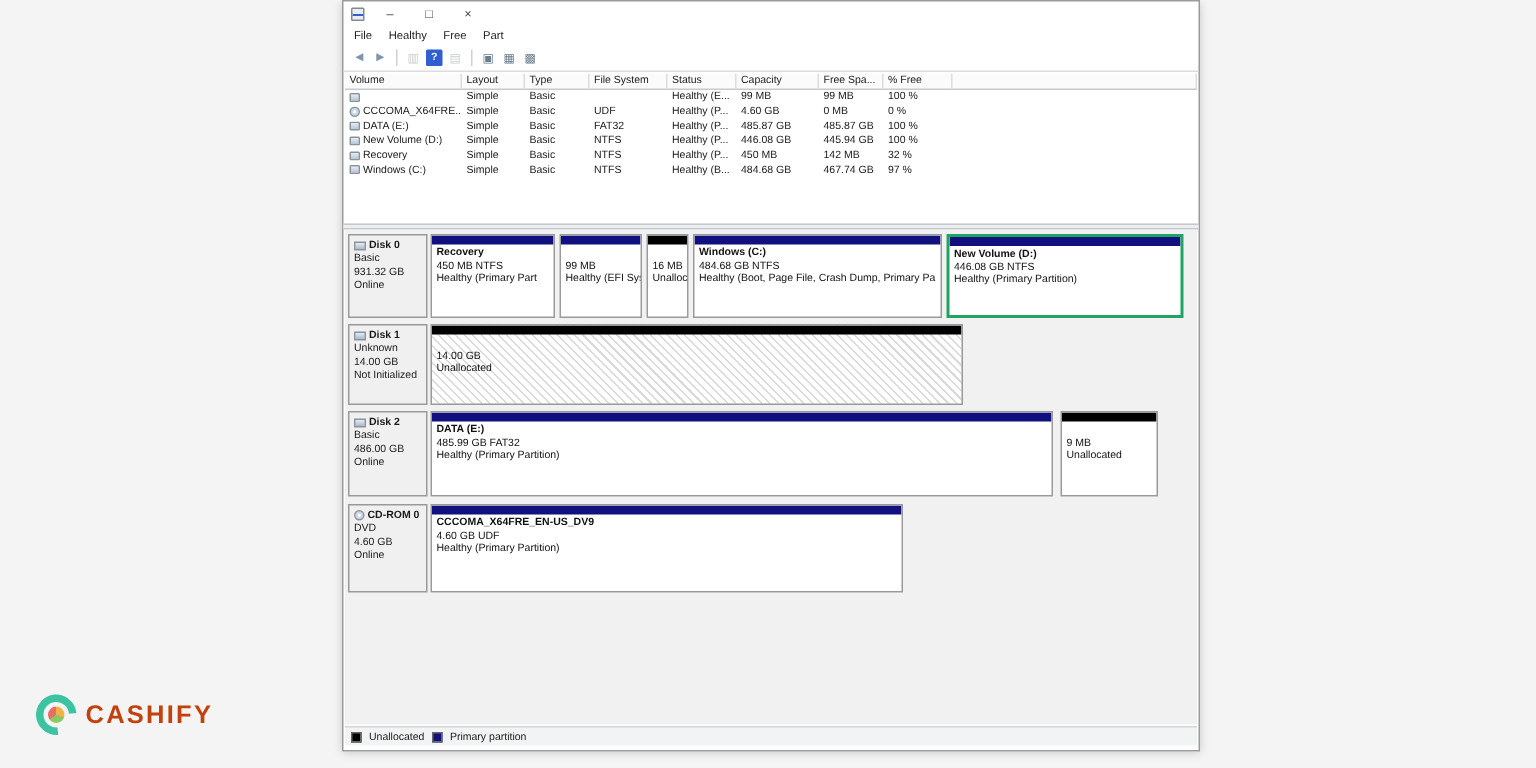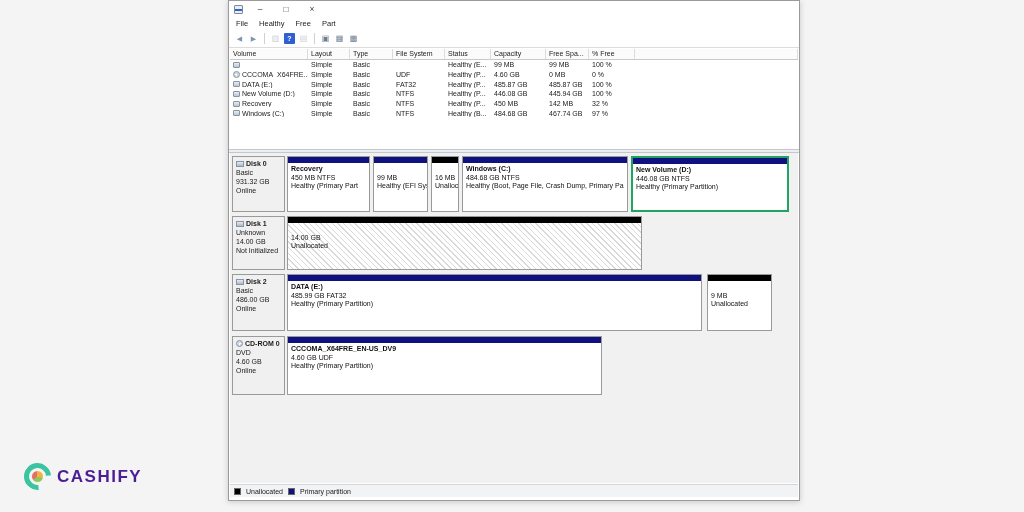--- a/index.html
+++ b/index.html
@@ -78,21 +78,21 @@
     background:#f2f3f4; border-top:1px solid #d5d5d5;
     display:flex; align-items:center; gap:5px; padding:0 4px; font-size:7px; }
   .lsq { width:7px; height:7px; border:1px solid #666; }
 
   
   .brand { position:absolute; left:24px; top:463px; display:flex; align-items:center; gap:6px; }
   .brand-ring { width:27px; height:27px; border-radius:50%; border:5px solid #3cc3a2;
     border-right-color:transparent; transform:rotate(40deg); position:relative; }
   .brand-dot { position:absolute; inset:3px; border-radius:50%; transform:rotate(-40deg);
     background:conic-gradient(#f5a623 0 30%, #7ac143 30% 65%, #e2574c 65% 100%); opacity:.85; }
-  .brand-text { font-size:17px; font-weight:bold; letter-spacing:1.5px; color:#4c1d95; }
+  .brand-text { font-size:17px; font-weight:bold; letter-spacing:1.5px; color:#c2410c; }
 </style>
 </head>
 <body>
 
 <div class="dm-window">
 
   <div class="titlebar">
     <span class="title-icon"></span>
     <span class="winctrl">–</span>
     <span class="winctrl">□</span>

